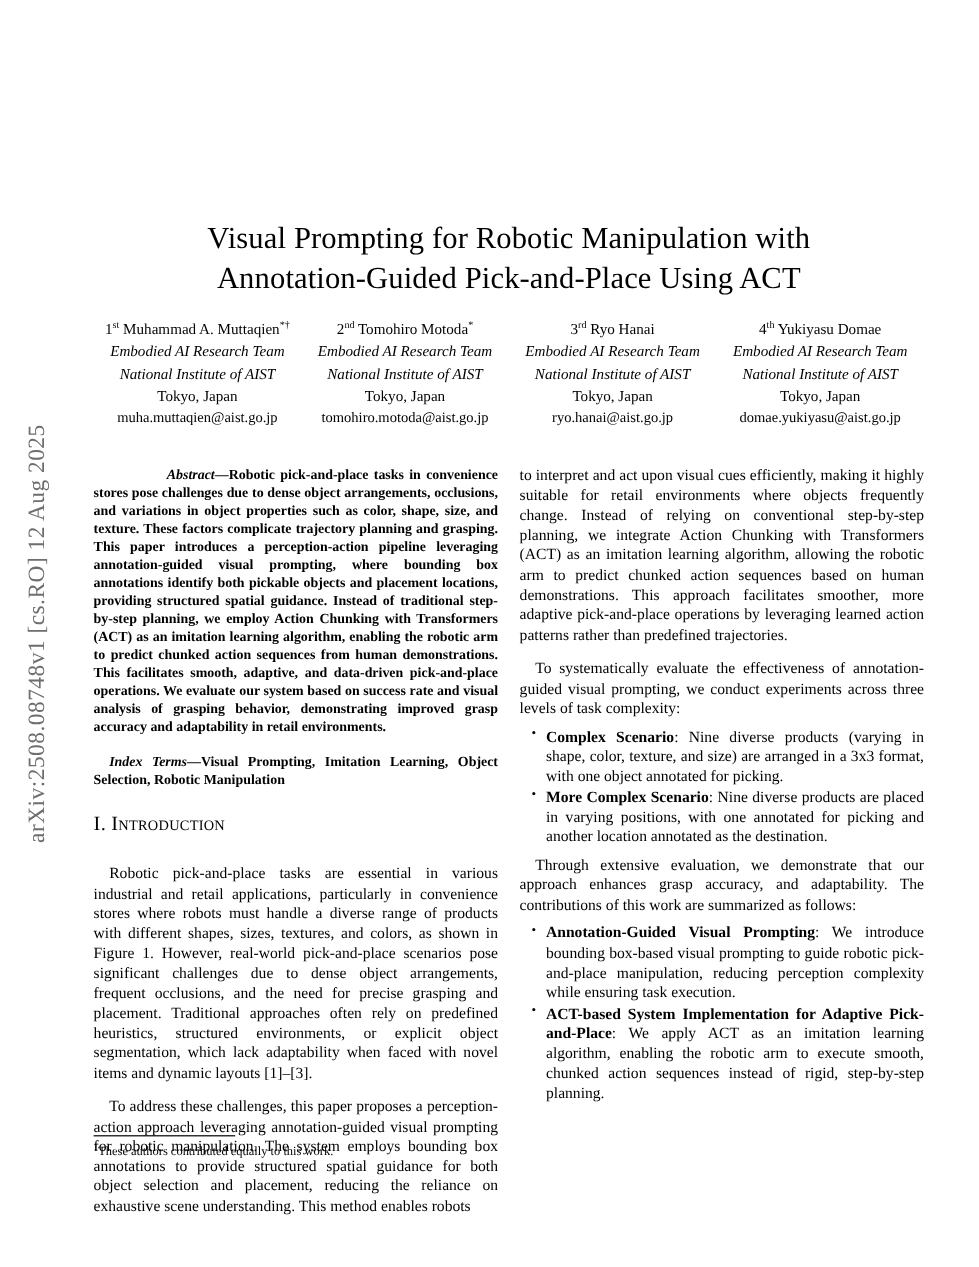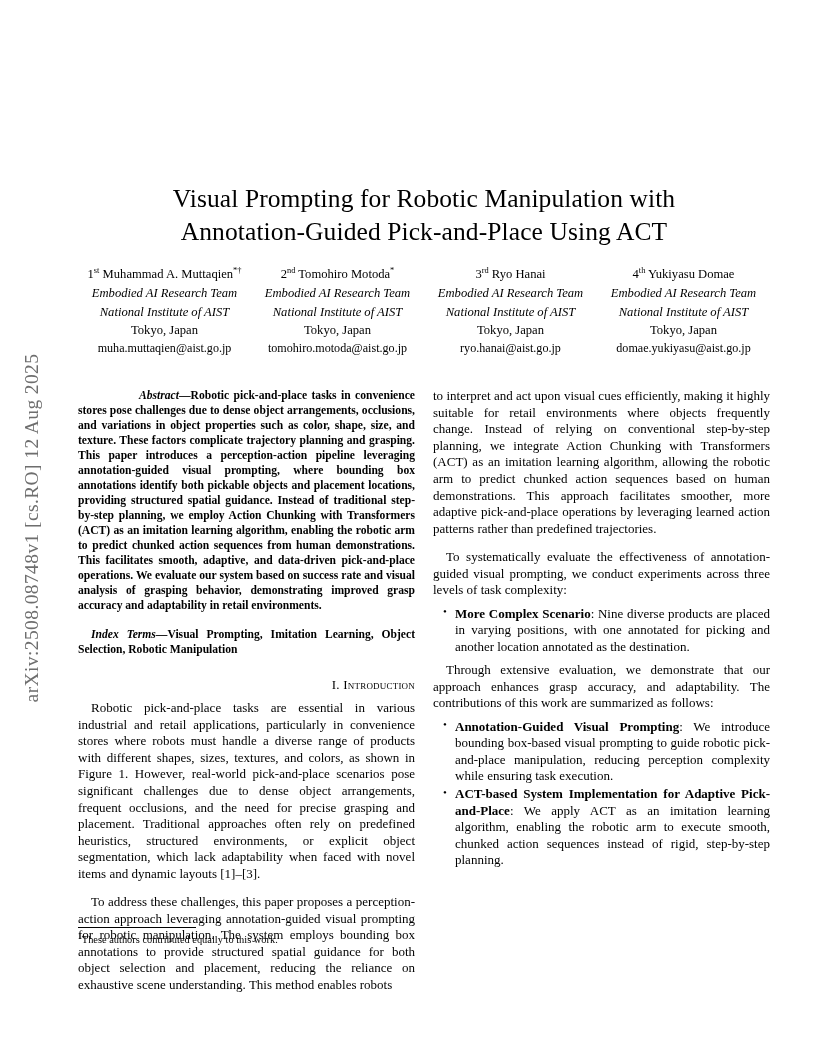--- a/index.html
+++ b/index.html
@@ -103,23 +103,23 @@
     font-weight: bold;
     text-indent: 13px;
   }
   .indexterms .lead {
     font-style: italic;
     font-weight: bold;
   }
 
   .section-head {
     margin-top: 20px;
-    margin-bottom: 7px;
-    text-align: right;
-    font-size: 13px;
+    margin-bottom: 23px;
+    text-align: left;
+    font-size: 17px;
     font-variant: small-caps;
     letter-spacing: 0.2px;
   }
   .section-head .numeral { font-variant: normal; }
 
   p.body-text {
     margin: 0;
     font-size: 13.0px;
     line-height: 1.272;
     text-align: justify;
@@ -240,20 +240,21 @@
       </div>
 
     </div>
 
     <div class="col col-right">
 
       <p class="body-text">to interpret and act upon visual cues efficiently, making it highly suitable for retail environments where objects frequently change. Instead of relying on conventional step-by-step planning, we integrate Action Chunking with Transformers (ACT) as an imitation learning algorithm, allowing the robotic arm to predict chunked action sequences based on human demonstrations. This approach facilitates smoother, more adaptive pick-and-place operations by leveraging learned action patterns rather than predefined trajectories.</p>
       <p class="body-text">To systematically evaluate the effectiveness of annotation-guided visual prompting, we conduct experiments across three levels of task complexity:</p>
 
       <ul class="bullets">
+        <li><b>Complex Scenario</b><span>: </span><span>Nine diverse products (varying in shape, color, texture, and size) are arranged in a 3x3 format, with one object annotated for picking.</span></li>
         <li><b>More Complex Scenario</b><span>: </span><span>Nine diverse products are placed in varying positions, with one annotated for picking and another location annotated as the destination.</span></li>
       </ul>
 
       <p class="body-text">Through extensive evaluation, we demonstrate that our approach enhances grasp accuracy, and adaptability. The contributions of this work are summarized as follows:</p>
 
       <ul class="bullets">
         <li><b>Annotation-Guided Visual Prompting</b><span>: </span><span>We introduce bounding box-based visual prompting to guide robotic pick-and-place manipulation, reducing perception complexity while ensuring task execution.</span></li>
         <li><b>ACT-based System Implementation for Adaptive Pick-and-Place</b><span>: </span><span>We apply ACT as an imitation learning algorithm, enabling the robotic arm to execute smooth, chunked action sequences instead of rigid, step-by-step planning.</span></li>
       </ul>
 

